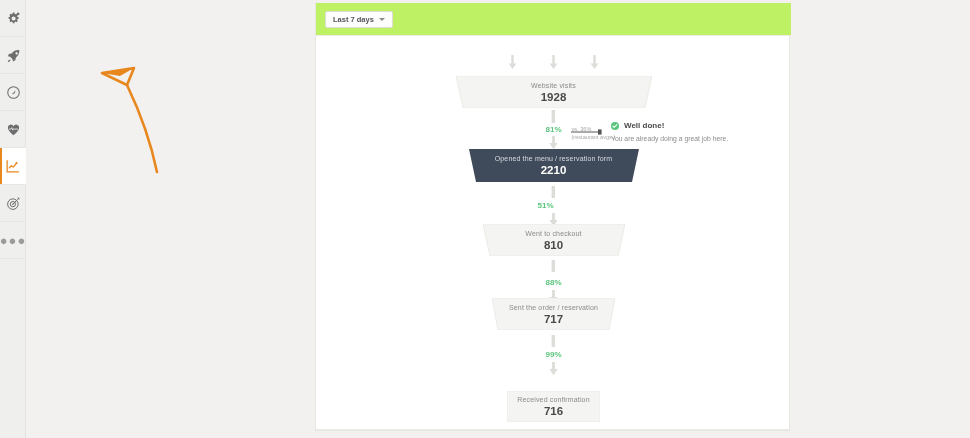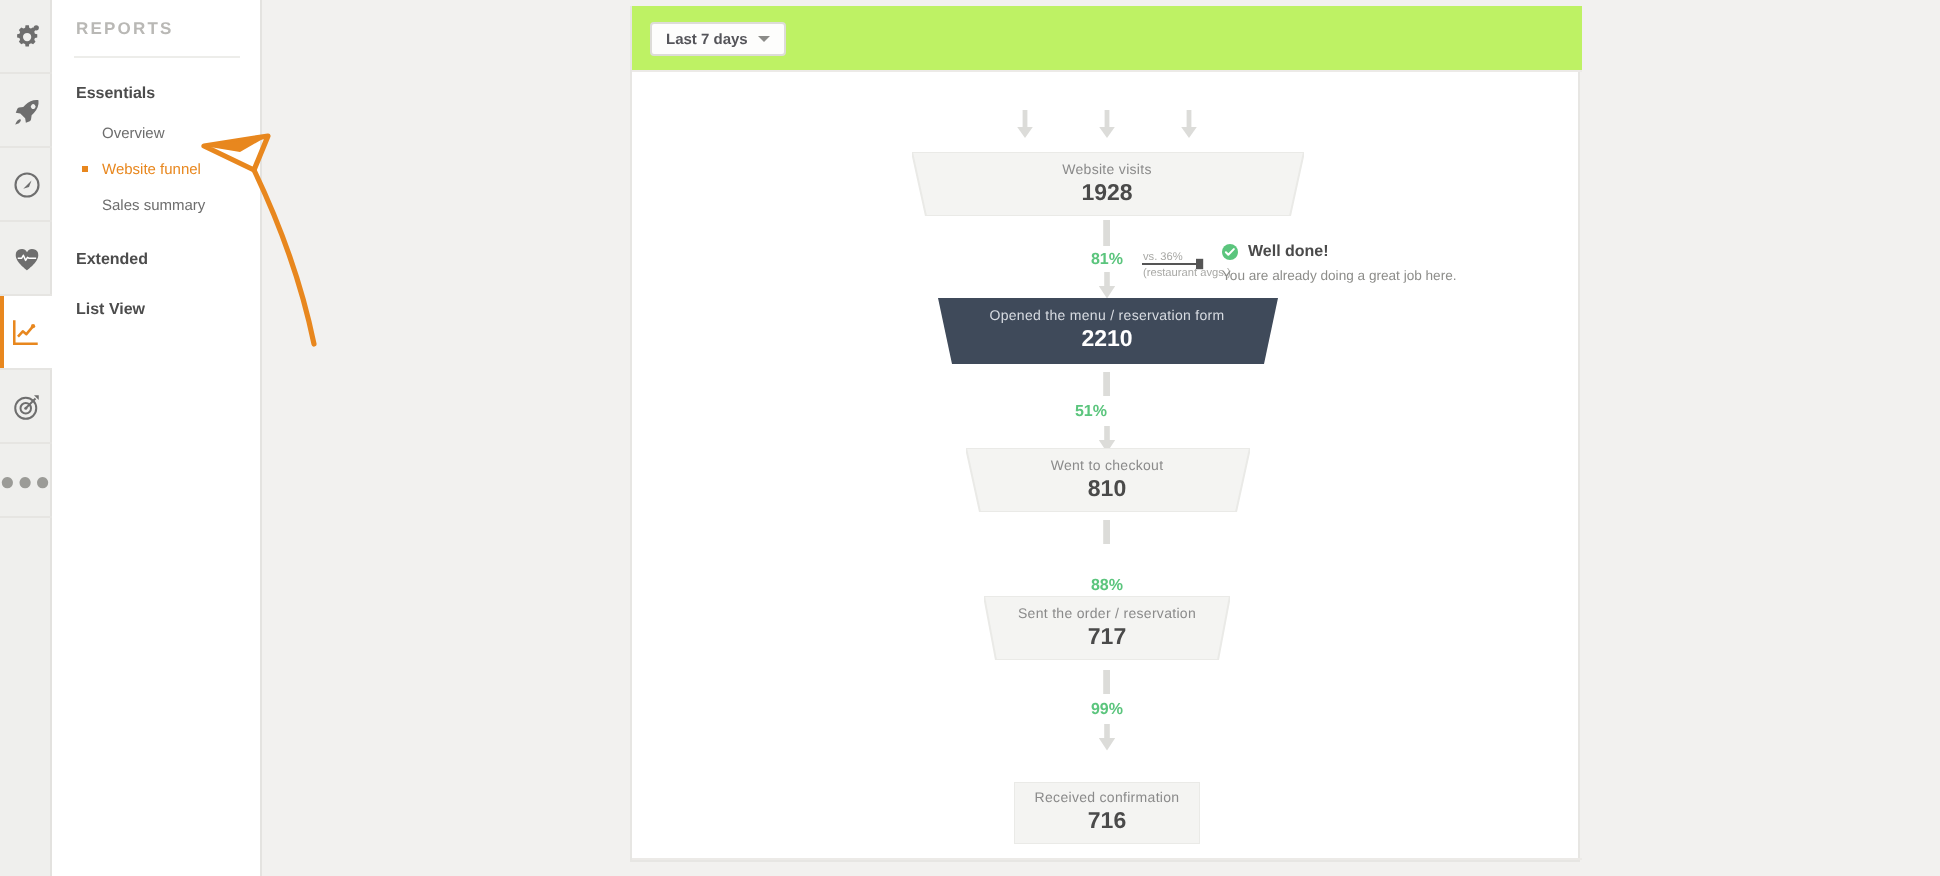--- a/index.html
+++ b/index.html
@@ -185,38 +185,20 @@
           <path d="M17.6 2.6l3.8 0 0 3.8z" fill="#6e6e6e"></path>
         </svg>
       </span>
     </div>
 
     <div class="rail-item">
       <span class="rail-dots">●●●</span>
     </div>
   </div>
 
-  <div id="sidebar">
-    <div id="sidebar-title">REPORTS</div>
-    <div id="sidebar-rule"></div>
-
-    <div class="nav-group" style="top:42px">Essentials</div>
-    <div class="nav-sub" style="top:58px">
-      <span>Overview</span>
-    </div>
-    <div class="nav-sub current" style="top:76px">
-      <span>Website funnel</span>
-    </div>
-    <div class="nav-sub" style="top:94px">
-      <span>Sales summary</span>
-    </div>
-
-    <div class="nav-group" style="top:125px">Extended</div>
-    <div class="nav-group" style="top:150px">List View</div>
-  </div>
 
   <div id="annotation">
     <svg width="90" height="115" viewBox="0 0 90 115">
       <path d="M27 25 C 38 48, 50 78, 57 112" fill="none" stroke="#e8871e" stroke-width="2.6" stroke-linecap="round"></path>
       <path d="M27 25 L 2 13 L 34 8 Z" fill="none" stroke="#e8871e" stroke-width="2.6" stroke-linejoin="round"></path>
       <path d="M2 13 L 34 8 L 20 16 Z" fill="#e8871e"></path>
     </svg>
   </div>
 
   <div id="card">
@@ -307,21 +289,21 @@
               <span class="step-label">Went to checkout</span>
               <span class="step-value">810</span>
             </div>
           </div>
         </div>
 
         <div class="connector" style="top:224px">
           <svg width="7" height="12">
               <rect x="1.6" y="0" width="3.4" height="12" fill="#dcdcd9"></rect>
             </svg>
-          <span class="conn-rate" style="margin:17px 0 3px 0">88%</span>
+          <span class="conn-rate" style="margin:7px 0 3px 0">88%</span>
           <svg width="9" height="14">
               <path d="M4.5 0v7.5" stroke="#dcdcd9" stroke-width="2.8"></path>
               <path d="M.4 7h8.2L4.5 13.2z" fill="#dcdcd9"></path>
             </svg>
         </div>
 
         <div class="step" style="top:262px">
           <div class="step-shape" style="width:123px;height:32px">
             <svg class="step-svg" width="123" height="32" viewBox="0 0 123 32">
               <polygon points="0,0 123,0 117,32 6,32" fill="#f4f4f2" stroke="#eaeae7" stroke-width="1"></polygon>

